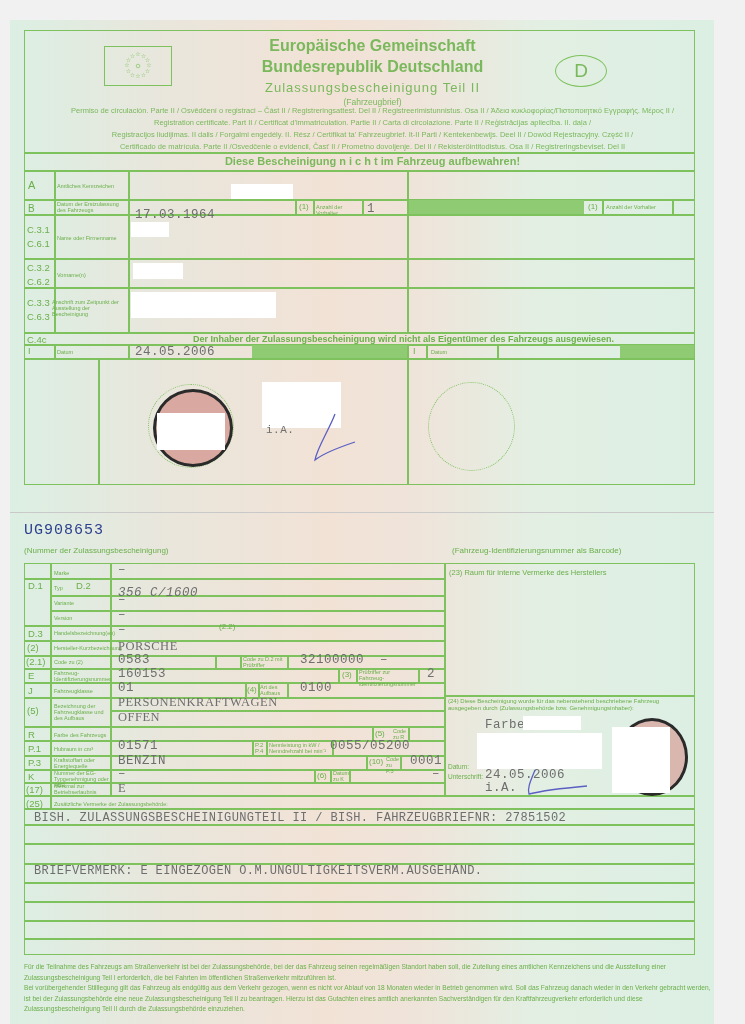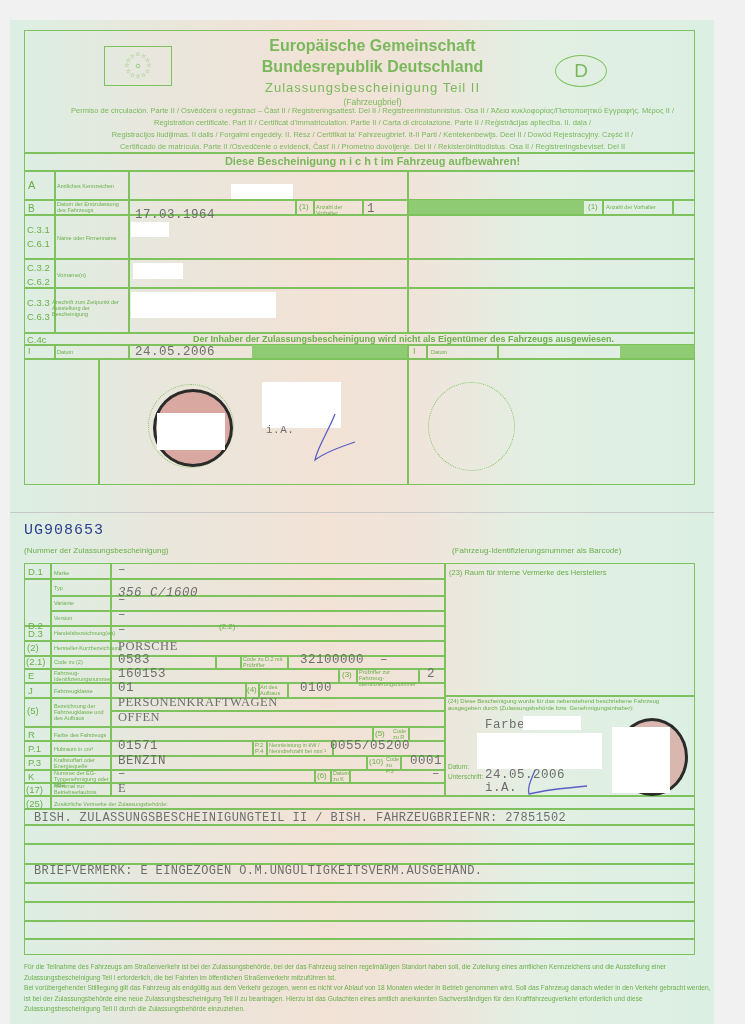--- a/index.html
+++ b/index.html
@@ -161,28 +161,28 @@
 <div class="hline" style="left:24px;top:697px;width:420px;"></div>
 <div class="hline" style="left:110px;top:710px;width:334px;"></div>
 <div class="hline" style="left:24px;top:726px;width:420px;"></div>
 <div class="hline" style="left:24px;top:740px;width:420px;"></div>
 <div class="hline" style="left:24px;top:755px;width:420px;"></div>
 <div class="hline" style="left:24px;top:769px;width:420px;"></div>
 <div class="hline" style="left:24px;top:782px;width:420px;"></div>
 <div class="hline" style="left:24px;top:795px;width:671px;"></div>
 <div class="hline" style="left:24px;top:808px;width:671px;"></div>
 
-<div class="lbl" style="left:28px;top:566px;text-align:right;">D.1</div>
+<div class="lbl" style="left:28px;top:580px;text-align:right;">D.1</div>
 <div class="tiny" style="left:54px;top:570px;">Marke</div>
 <div class="mono" style="left:118px;top:563px;">–</div>
 
 <div class="tiny" style="left:54px;top:585px;">Typ</div>
 <div class="mono" style="left:118px;top:586px;font-style:italic;">356 C/1600</div>
 
-<div class="lbl" style="left:28px;top:620px;">D.2</div>
+<div class="lbl" style="left:28px;top:580px;padding-left:48px;">D.2</div>
 <div class="tiny" style="left:54px;top:600px;">Variante</div>
 <div class="mono" style="left:118px;top:593px;">–</div>
 
 <div class="tiny" style="left:54px;top:615px;">Version</div>
 <div class="mono" style="left:118px;top:608px;">–</div>
 
 <div class="lbl" style="left:28px;top:628px;">D.3</div>
 <div class="tiny" style="left:54px;top:630px;">Handelsbezeichnung(en)</div>
 <div class="mono" style="left:118px;top:623px;">–</div>
 

